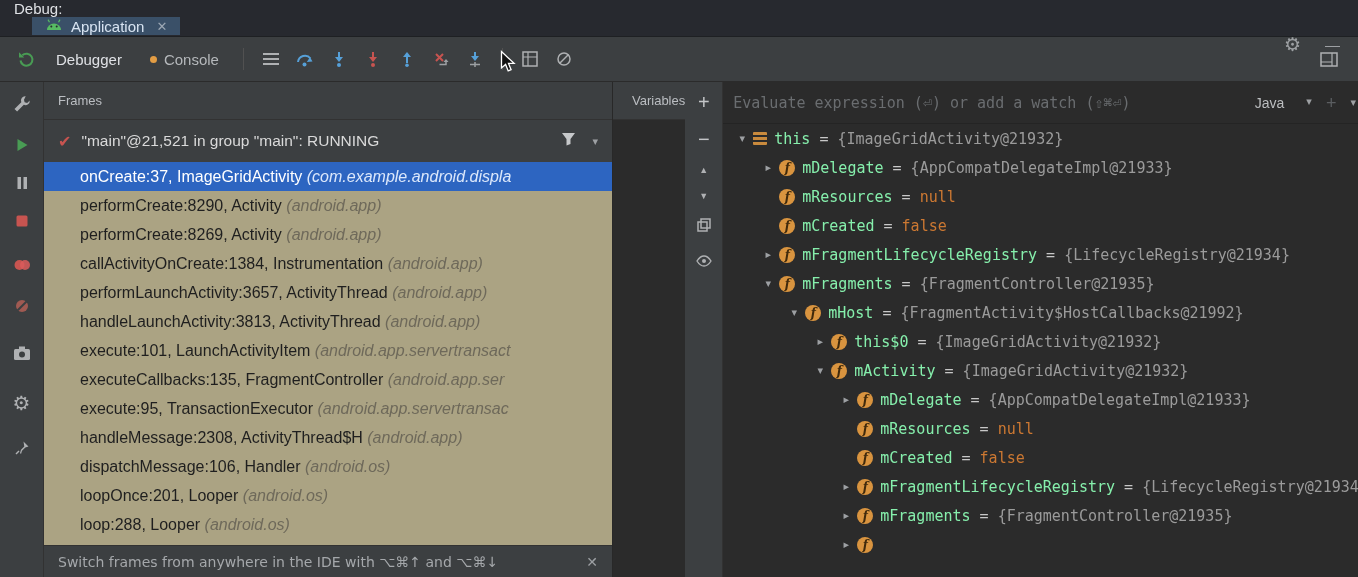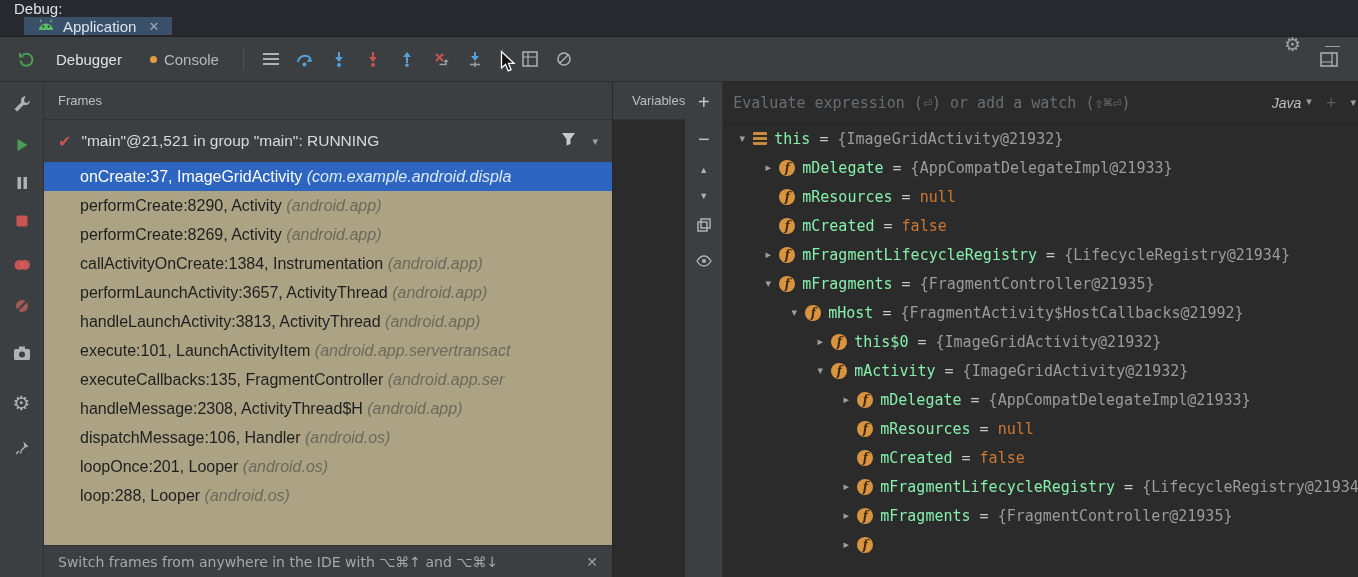--- a/index.html
+++ b/index.html
@@ -12,21 +12,21 @@
   }
 
   
   #titlebar{
     height:37px; background:#27292F; display:flex; align-items:flex-start;
     border-bottom:1px solid #1E2023;
     flex-direction:column;
   }
   .debug-label{ color:#DFE1E5; font-size:15px; margin-left:14px; }
   .app-tab{
-    margin-left:24px; height:37px; display:flex; align-items:center;
+    margin-left:32px; height:37px; display:flex; align-items:center;
     padding:0 13px; background:#3A5068; gap:8px; cursor:default;
   }
   .app-tab-label{ color:#D8E4F2; font-size:15px; }
   .tab-close{ color:#9BA7B4; font-size:13px; margin-left:4px; }
   .tb-right{ margin-left:auto; display:flex; align-items:center; gap:24px; margin-right:18px; }
   .glyph-gear{ color:#9DA0A3; font-size:19px; line-height:1; }
   .glyph-mini{ color:#9DA0A3; font-size:15px; line-height:1; }
 
   
   #toolbar{
@@ -97,21 +97,21 @@
   .vp-content{ flex:1; min-width:0; display:flex; flex-direction:column; }
   .eval-bar{
     height:42px; flex:none; background:#2B2B2B; border-bottom:1px solid #242424;
     display:flex; align-items:center; padding:0 12px 0 10px; gap:10px;
   }
   .eval-text{
     color:#6A6D70; font-family:"DejaVu Sans Mono","DejaVu Sans",monospace;
     font-size:15px; white-space:nowrap; overflow:hidden;
   }
   .eval-right{ margin-left:auto; display:flex; align-items:center; gap:14px; flex:none; }
-  .lang{ color:#BCBEC0; font-size:14px; display:flex; align-items:flex-start; gap:5px;font-style:italic; }
+  .lang{ color:#BCBEC0; font-size:14px; display:flex; align-items:flex-start; gap:22px; }
   .add-dim{ color:#5B5E61; font-size:18px; line-height:1; }
 
   .var-tree{
     flex:1; min-height:0; overflow:hidden; background:#2B2B2B;
     font-family:"DejaVu Sans Mono","DejaVu Sans",monospace; font-size:15px;
   }
   .var-row{ height:29px; display:flex; align-items:center; white-space:nowrap; }
   .chev{ width:18px; flex:none; text-align:center; color:#9DA0A3; font-size:11px; font-family:"DejaVu Sans",sans-serif; }
   .vicon{
     width:16px; height:16px; flex:none; border-radius:50%; background:#D9943F;
@@ -307,20 +307,21 @@
     </div>
     <div class="frames-list">
         <div class="frame-row selected"><span class="fr-m">onCreate:37, ImageGridActivity </span><span class="fr-p">(com.example.android.displa</span></div>
         <div class="frame-row"><span class="fr-m">performCreate:8290, Activity </span><span class="fr-p">(android.app)</span></div>
         <div class="frame-row"><span class="fr-m">performCreate:8269, Activity </span><span class="fr-p">(android.app)</span></div>
         <div class="frame-row"><span class="fr-m">callActivityOnCreate:1384, Instrumentation </span><span class="fr-p">(android.app)</span></div>
         <div class="frame-row"><span class="fr-m">performLaunchActivity:3657, ActivityThread </span><span class="fr-p">(android.app)</span></div>
         <div class="frame-row"><span class="fr-m">handleLaunchActivity:3813, ActivityThread </span><span class="fr-p">(android.app)</span></div>
         <div class="frame-row"><span class="fr-m">execute:101, LaunchActivityItem </span><span class="fr-p">(android.app.servertransact</span></div>
         <div class="frame-row"><span class="fr-m">executeCallbacks:135, FragmentController </span><span class="fr-p">(android.app.ser</span></div>
+        <div class="frame-row"><span class="fr-m">execute:95, TransactionExecutor </span><span class="fr-p">(android.app.servertransac</span></div>
         <div class="frame-row"><span class="fr-m">handleMessage:2308, ActivityThread$H </span><span class="fr-p">(android.app)</span></div>
         <div class="frame-row"><span class="fr-m">dispatchMessage:106, Handler </span><span class="fr-p">(android.os)</span></div>
         <div class="frame-row"><span class="fr-m">loopOnce:201, Looper </span><span class="fr-p">(android.os)</span></div>
         <div class="frame-row"><span class="fr-m">loop:288, Looper </span><span class="fr-p">(android.os)</span></div>
       </div>
     <div class="hint-bar">
       <span>Switch frames from anywhere in the IDE with ⌥⌘↑ and ⌥⌘↓</span>
       <span class="hint-close">✕</span>
     </div>
   </div>

